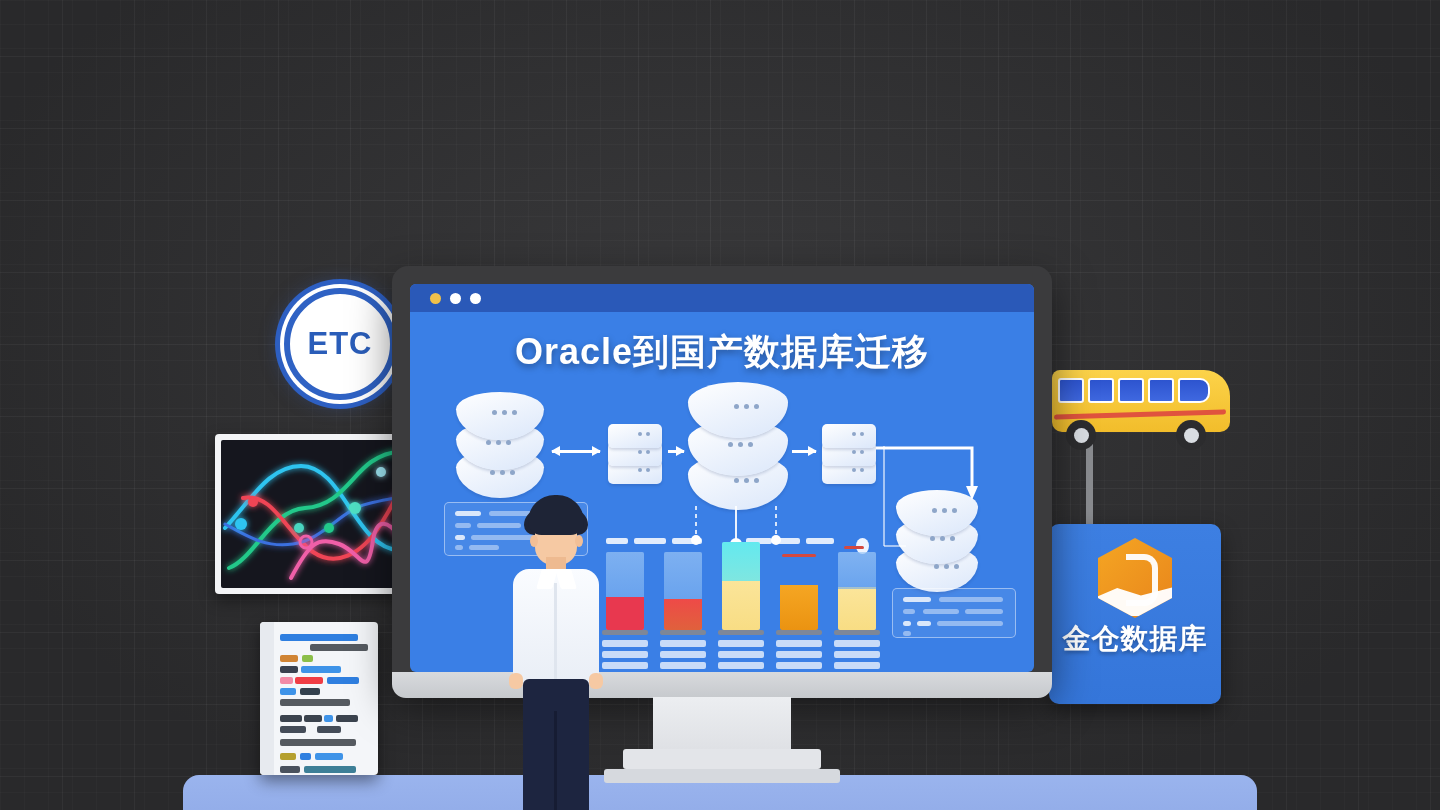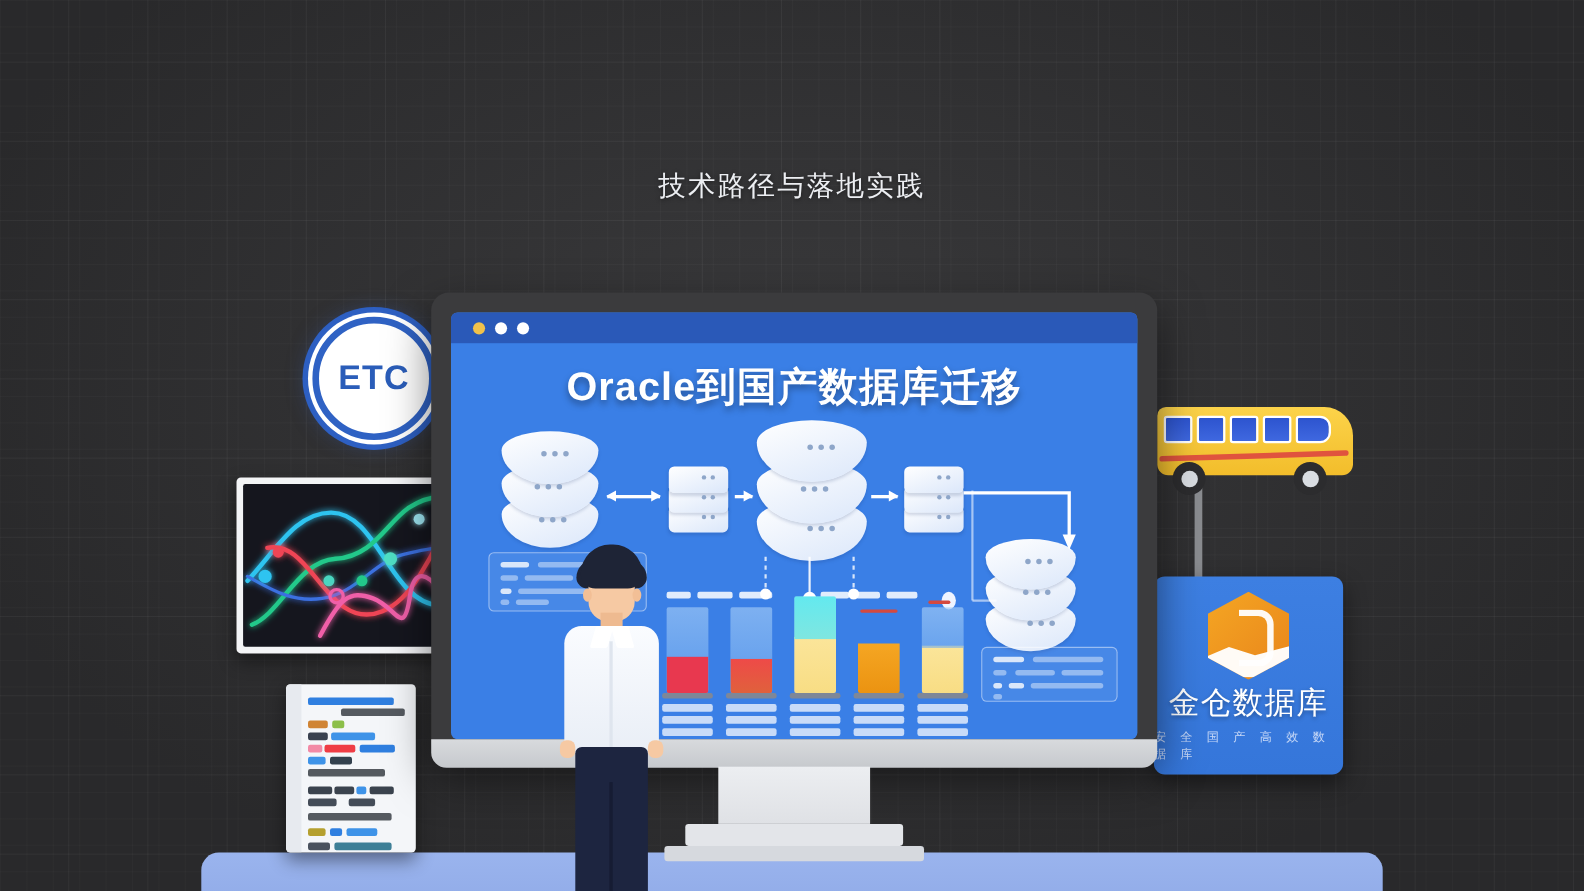--- a/index.html
+++ b/index.html
@@ -96,21 +96,21 @@
     position:absolute;left:0;bottom:2px;width:100%;height:34px;background:#ffffff;
     clip-path:polygon(0% 42%,26% 18%,58% 40%,100% 16%,100% 100%,0% 100%);
     opacity:.96;
   }
   .hexmask{
     position:absolute;inset:0;
     clip-path:polygon(50% 0%,100% 25%,100% 75%,50% 100%,0% 75%,0% 25%);
     overflow:hidden;
   }
   .hexglyph{position:absolute;left:28px;top:16px;width:26px;height:40px;border:6px solid #fff;border-left:none;border-radius:0 14px 14px 0;opacity:.95;}
-  .kingtitle{font-size:28px;font-weight:normal;color:#ffffff;margin-top:2px;letter-spacing:1px;text-shadow:0 2px 4px rgba(0,0,0,.35);}
+  .kingtitle{font-size:28px;font-weight:bold;color:#ffffff;margin-top:2px;letter-spacing:1px;text-shadow:0 2px 4px rgba(0,0,0,.35);}
   .kingsub{font-size:11px;color:#dfe8fb;letter-spacing:5px;margin-top:5px;opacity:.85;}
 
   
   .monitor{position:absolute;left:392px;top:266px;width:660px;height:424px;background:#3b3b3d;border-radius:16px;box-shadow:0 16px 40px rgba(0,0,0,.5);}
   .monchin{position:absolute;left:392px;top:672px;width:660px;height:26px;background:linear-gradient(#d8dadd,#c6c9cd);border-radius:0 0 14px 14px;}
   .standneck{position:absolute;left:653px;top:697px;width:138px;height:52px;background:linear-gradient(#eceef1,#dfe1e5);}
   .standbase1{position:absolute;left:623px;top:749px;width:198px;height:20px;background:#e3e5e9;border-radius:3px;}
   .standbase2{position:absolute;left:604px;top:769px;width:236px;height:14px;background:#d6d9de;border-radius:3px;}
 
   .screen{position:absolute;left:410px;top:284px;width:624px;height:388px;background:#3a7fe6;border-radius:6px;overflow:hidden;}
@@ -164,21 +164,20 @@
 </style>
 </head>
 <body>
 
 <div class="stage">
 
   <div class="grid"></div>
   <div class="grid2"></div>
   <div class="vignette"></div>
 
-  <div class="subtitle">技术路径与落地实践</div>
 
   <div class="desk"></div>
 
   <div class="etc">
     <span>ETC</span>
   </div>
 
   <div class="linepanel">
     <div class="inner">
       <svg width="180" height="148" viewBox="0 0 180 148">
@@ -259,21 +258,20 @@
   <div class="kingpole"></div>
   <div class="kingcard">
     <div class="hex">
       <div class="hexshape"></div>
       <div class="hexmask">
           <div class="hexwave"></div>
         </div>
       <div class="hexglyph"></div>
     </div>
     <div class="kingtitle">金仓数据库</div>
-    <div class="kingsub">安 全 国 产 高 效 数 据 库</div>
   </div>
 
   <div class="monitor"></div>
 
   <div class="screen">
     <div class="titlebar">
       <span class="dot" style="background:#f0c14b;"></span>
       <span class="dot" style="background:#ffffff;"></span>
       <span class="dot" style="background:#ffffff;"></span>
     </div>

